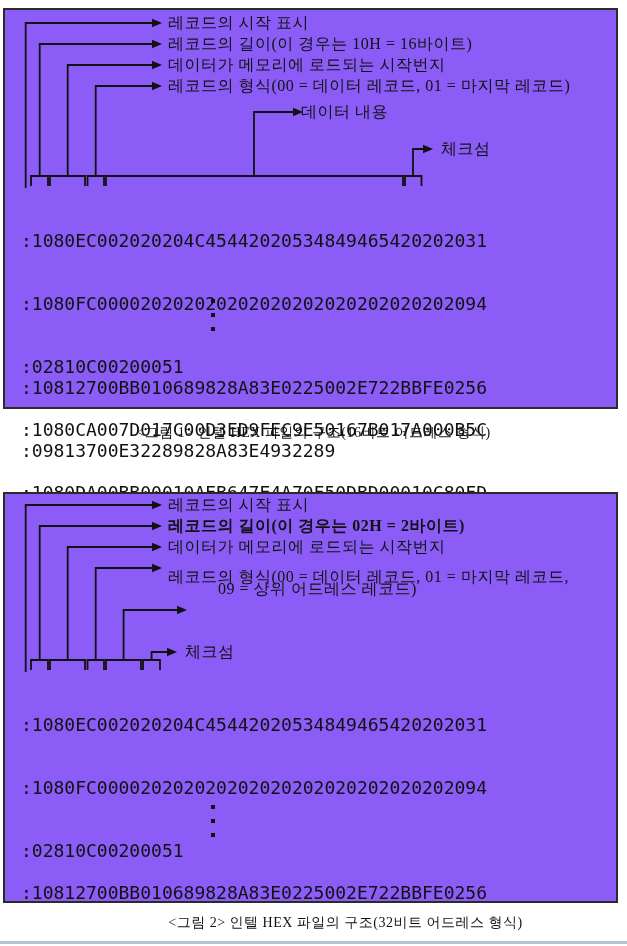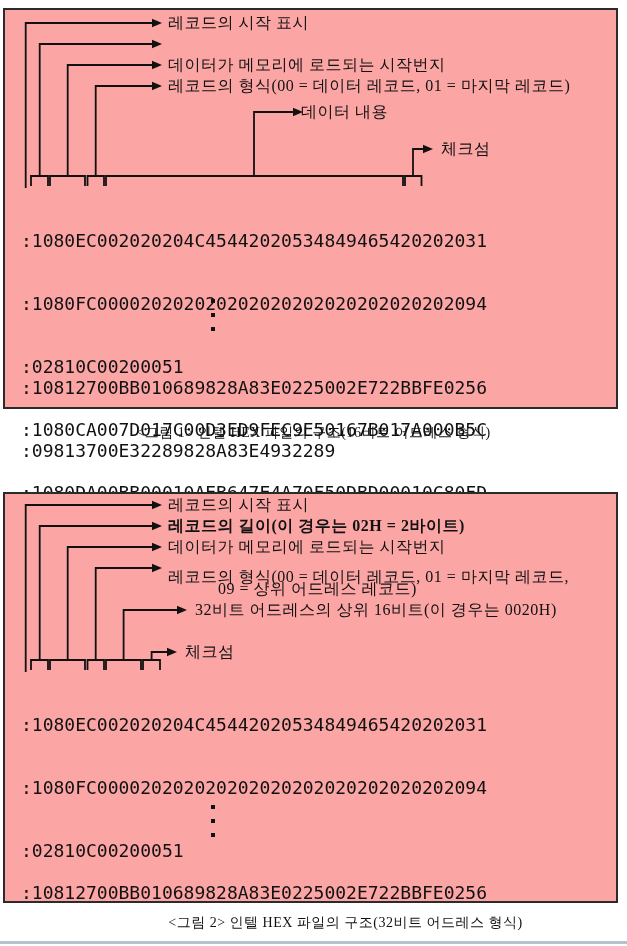--- a/index.html
+++ b/index.html
@@ -2,21 +2,21 @@
 <html><head>
 <meta charset="utf-8">
 <style>
   html,body { margin:0; padding:0; background:#ffffff; }
   .page {
     position:relative; width:627px; height:946px; background:#ffffff;
     font-family:"Liberation Serif","DejaVu Serif",serif; color:#111;
     overflow:hidden;
   }
   .figure-box {
-    position:absolute; background:#fca5a5;
+    position:absolute; background:#8b5cf6;
     border:2px solid #2b2b2b; box-sizing:border-box;
   }
   .connectors { position:absolute; left:0; top:0; }
   .ann-label {
     position:absolute; font-size:16px; line-height:18px; white-space:nowrap;
     color:#111; letter-spacing:0.5px;
   }
   .hexblock {
     position:absolute; font-family:"DejaVu Sans Mono","Liberation Mono",monospace;
     font-size:18px; line-height:21px; white-space:pre; color:#111;
@@ -76,20 +76,21 @@
       </g>
 
       <path class="conn" d="M26 176 L26 166 L43 166 L43 176"></path>
       <path class="conn" d="M45 176 L45 166 L80 166 L80 176"></path>
       <path class="conn" d="M82.5 176 L82.5 166 L99 166 L99 176"></path>
       <path class="conn" d="M101 176 L101 166 L398 166 L398 176"></path>
       <path class="conn" d="M400 176 L400 166 L416.5 166 L416.5 176"></path>
     </svg>
 
     <div class="ann-label" style="left:163px; top:4px;">레코드의 시작 표시</div>
+    <div class="ann-label" style="left:163px; top:25px;">레코드의 길이(이 경우는 10H = 16바이트)</div>
     <div class="ann-label" style="left:163px; top:46px;">데이터가 메모리에 로드되는 시작번지</div>
     <div class="ann-label" style="left:163px; top:67px;text-align:right;">레코드의 형식(00 = 데이터 레코드, 01 = 마지막 레코드)</div>
     <div class="ann-label" style="left:296px; top:93px;">데이터 내용</div>
     <div class="ann-label" style="left:436px; top:130px;">체크섬</div>
 
     <div class="hexblock" style="left:16px; top:178px;">
       <div>:1080EC002020204C45442020534849465420202031</div>
       <div>:1080FC000020202020202020202020202020202094</div>
       <div>:02810C00200051</div>
       <div>:1080CA007D017C00D3ED9FEC9E50167B017A000B5C</div>
@@ -150,21 +151,20 @@
       <path class="conn" d="M82.5 176 L82.5 166 L99 166 L99 176"></path>
       <path class="conn" d="M101 176 L101 166 L136 166 L136 176"></path>
       <path class="conn" d="M138 176 L138 166 L155 166 L155 176"></path>
     </svg>
 
     <div class="ann-label" style="left:163px; top:2px;">레코드의 시작 표시</div>
     <div class="ann-label" style="left:163px; top:23px;font-weight:bold;">레코드의 길이(이 경우는 02H = 2바이트)</div>
     <div class="ann-label" style="left:163px; top:44px;">데이터가 메모리에 로드되는 시작번지</div>
     <div class="ann-label" style="left:163px; top:65px;margin-top:9px;">레코드의 형식(00 = 데이터 레코드, 01 = 마지막 레코드,</div>
     <div class="ann-label" style="left:213px; top:86px;">09 = 상위 어드레스 레코드)</div>
-    <div class="ann-label" style="left:190px; top:107px;">32비트 어드레스의 상위 16비트(이 경우는 0020H)</div>
     <div class="ann-label" style="left:180px; top:149px;">체크섬</div>
 
     <div class="hexblock" style="left:16px; top:178px;">
       <div>:1080EC002020204C45442020534849465420202031</div>
       <div>:1080FC000020202020202020202020202020202094</div>
       <div>:02810C00200051</div>
       
       
     </div>
 

